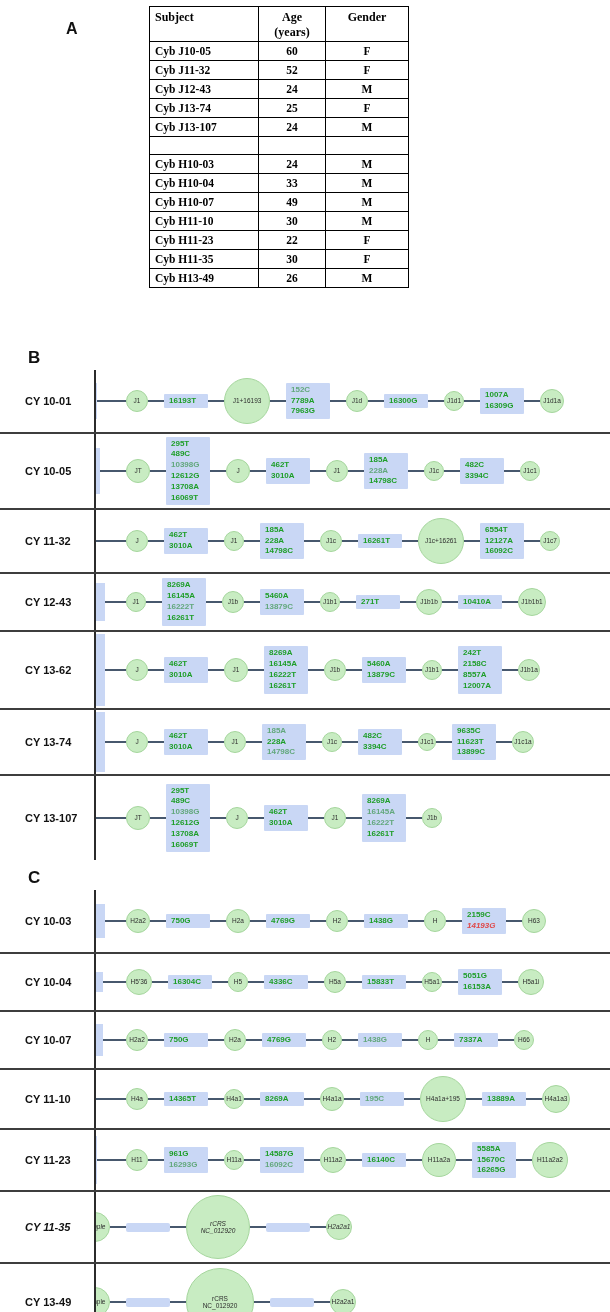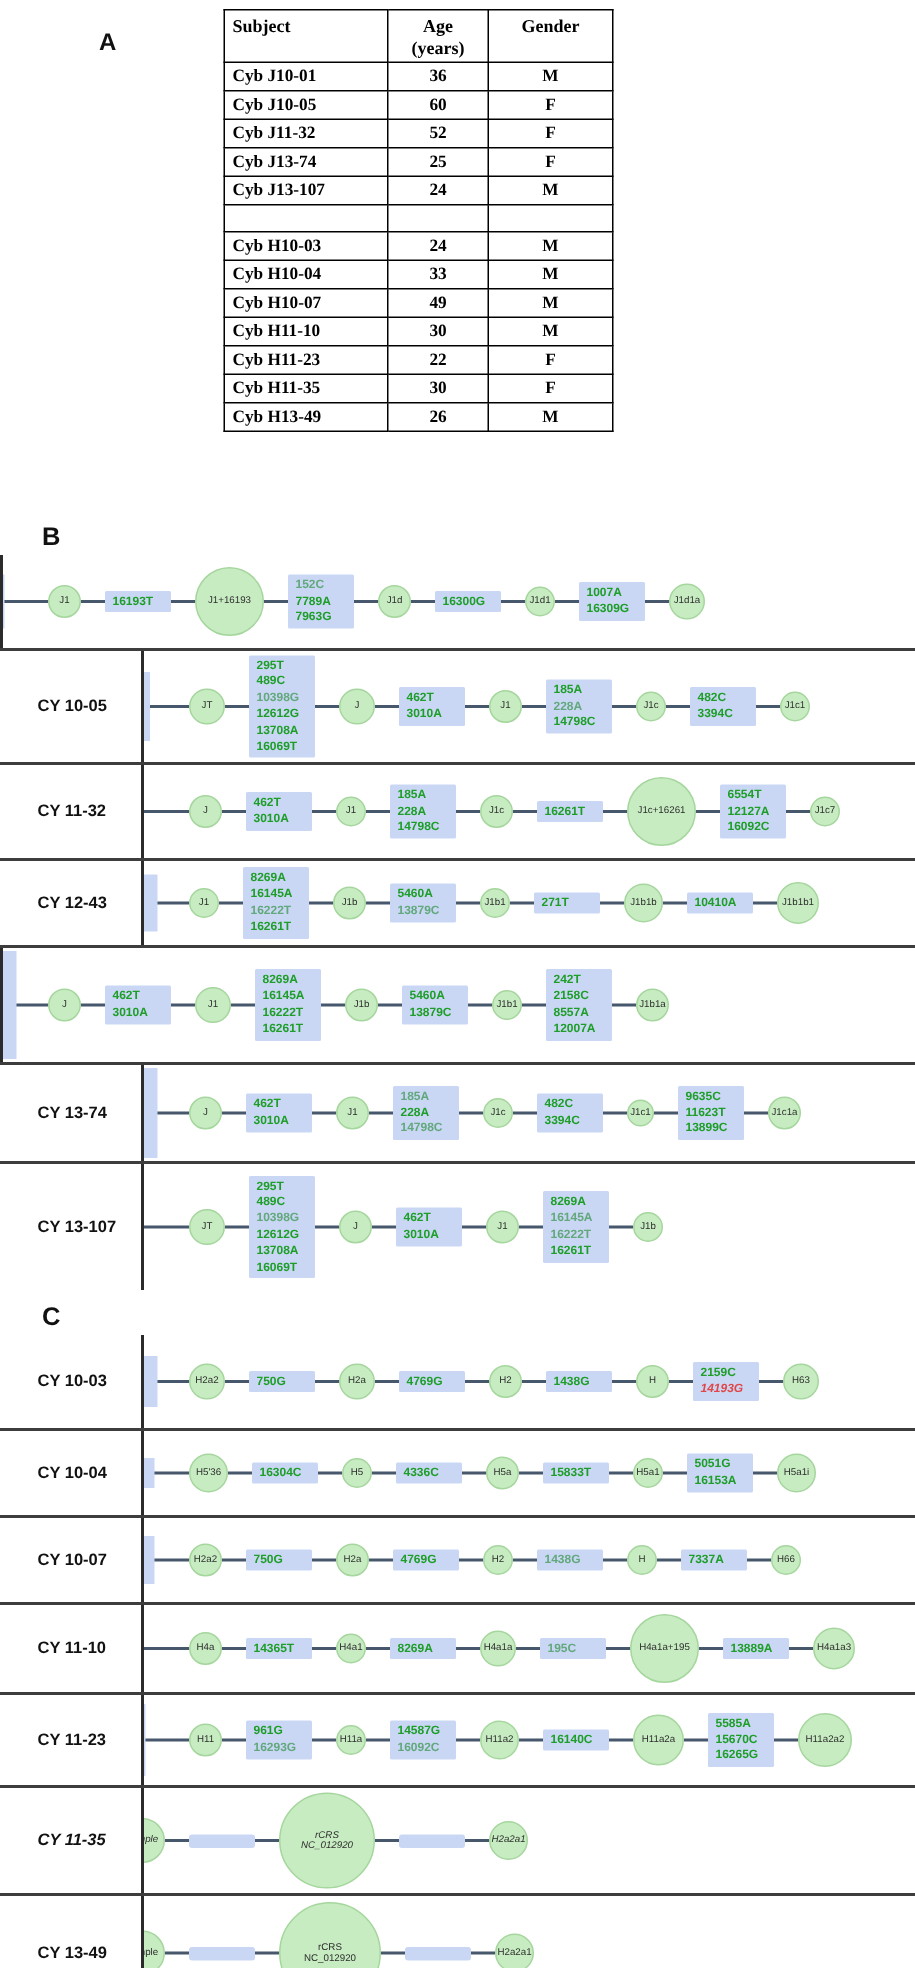--- a/index.html
+++ b/index.html
@@ -50,33 +50,33 @@
     <table class="subjects">
       <thead>
         <tr>
             <th class="c0">Subject</th>
             <th class="c1">Age (years)</th>
             <th class="c2">Gender</th>
           </tr>
       </thead>
       <tbody>
           <tr>
-            <td class="c0">Cyb J10-01</td>
-            <td class="c1">36</td>
-            <td class="c2">M</td>
-          </tr>
-          <tr>
             <td class="c0">Cyb J10-05</td>
             <td class="c1">60</td>
             <td class="c2">F</td>
           </tr>
           <tr>
             <td class="c0">Cyb J11-32</td>
             <td class="c1">52</td>
             <td class="c2">F</td>
+          </tr>
+          <tr>
+            <td class="c0">Cyb J12-43</td>
+            <td class="c1">24</td>
+            <td class="c2">M</td>
           </tr>
           <tr>
             <td class="c0">Cyb J13-74</td>
             <td class="c1">25</td>
             <td class="c2">F</td>
           </tr>
           <tr>
             <td class="c0">Cyb J13-107</td>
             <td class="c1">24</td>
             <td class="c2">M</td>
@@ -122,20 +122,21 @@
             <td class="c2">M</td>
           </tr>
         </tbody>
     </table>
   </section>
 
   <section class="panel-b">
     <div class="panel-label">B</div>
     <div class="rows">
         <div class="prow" style="min-height: 62px;">
+          <div class="prow-label">CY 10-01</div>
           <div class="prow-body">
             <div class="startbar" style="width: 5px; height: 36px;"></div>
             <div class="conn lead"></div>
             <div class="circ" style="height: 22px; width: 22px;">
               <span>J1</span>
             </div>
             <div class="conn"></div>
             <div class="mbox">
               <div class="mut">16193T</div>
             </div>
@@ -309,20 +310,21 @@
             <div class="mbox">
               <div class="mut">10410A</div>
             </div>
             <div class="conn"></div>
             <div class="circ" style="height: 28px; width: 28px;">
               <span>J1b1b1</span>
             </div>
           </div>
         </div>
         <div class="prow" style="min-height: 76px;">
+          <div class="prow-label">CY 13-62</div>
           <div class="prow-body">
             <div class="startbar" style="width: 13px; height: 72px;"></div>
             <div class="conn lead"></div>
             <div class="circ" style="height: 22px; width: 22px;">
               <span>J</span>
             </div>
             <div class="conn"></div>
             <div class="mbox">
               <div class="mut">462T</div>
               <div class="mut">3010A</div>

